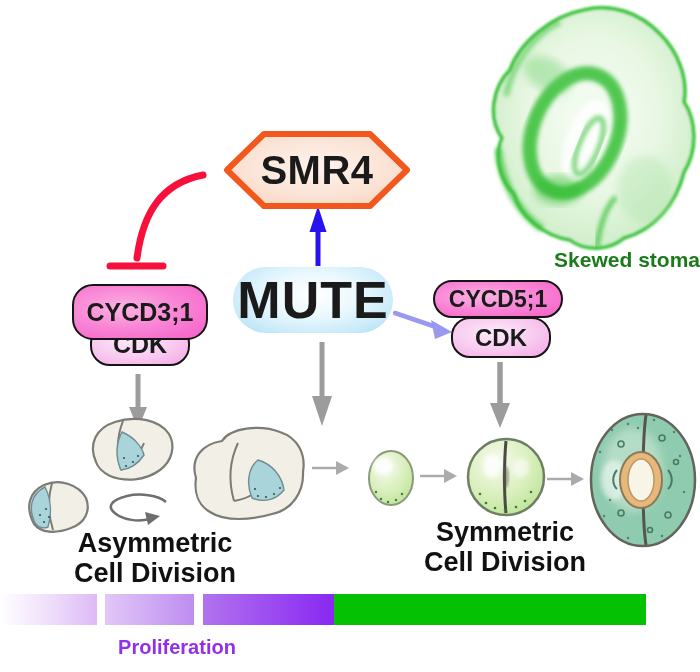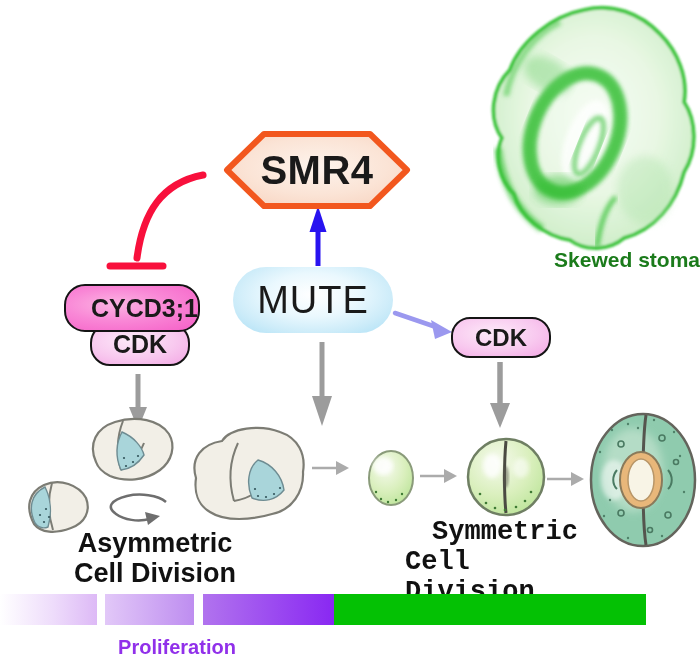--- a/index.html
+++ b/index.html
@@ -12,39 +12,39 @@
   .node,.lbl{position:absolute;z-index:2;display:flex;align-items:center;justify-content:center;}
 
   
   .hex{left:223px;top:129px;width:188px;height:82px;}
   .hex svg{position:absolute;left:0;top:0;}
   .hex .txt{position:relative;font-size:40px;font-weight:bold;color:#1a1a1a;letter-spacing:0.5px;}
 
   
   .mute{left:233px;top:267px;width:160px;height:66px;border-radius:33px;
     background:radial-gradient(ellipse at 50% 42%, #ffffff 0%, #eaf8fe 40%, #cdecf9 70%, var(--mute-fill,#abdff5) 100%);
-    font-size:38px;font-weight:normal;color:#1a1a1a;letter-spacing:1px;}
+    font-size:52px;font-weight:bold;color:#1a1a1a;letter-spacing:1px;}
 
   
   .pinkbox{border:2.5px solid #141414;font-weight:bold;color:#1a1a1a;}
-  .cycd3{left:64px;top:284px;width:136px;height:48px;border-radius:21px;font-size:25px;
-    background:radial-gradient(ellipse at 38% 42%, #fcb4e3 0%, #f987d6 45%, var(--cyclin-fill,#f55fc7) 100%);justify-content:flex-end;}
+  .cycd3{left:72px;top:284px;width:136px;height:56px;border-radius:21px;font-size:25px;
+    background:radial-gradient(ellipse at 38% 42%, #fcb4e3 0%, #f987d6 45%, var(--cyclin-fill,#f55fc7) 100%);}
   .cdkL{left:90px;top:323px;width:100px;height:43px;border-radius:20px;font-size:25px;
     background:radial-gradient(ellipse at 42% 38%, #fdeaf9 0%, var(--cdk-fill,#f8c9ef) 55%, #f3a7e4 100%);}
   .cycd5{left:433px;top:280px;width:130px;height:38px;border-radius:19px;font-size:23px;
     background:radial-gradient(ellipse at 38% 42%, #fcb4e3 0%, #f987d6 45%, var(--cyclin-fill,#f55fc7) 100%);}
   .cdkR{left:451px;top:317px;width:100px;height:41px;border-radius:19px;font-size:24px;
     background:radial-gradient(ellipse at 42% 38%, #fdeaf9 0%, var(--cdk-fill,#f8c9ef) 55%, #f3a7e4 100%);}
 
   
   .skewed{left:505px;top:248px;width:195px;justify-content:flex-end;
     font-size:21px;font-weight:bold;color:var(--skewed-stoma-green,#1b7b1b);text-align:center;}
-  .divlabel{flex-direction:column;line-height:30px;font-size:27px;font-weight:bold;color:#111;}
+  .divlabel{flex-direction:column;line-height:30px;font-size:27px;font-weight:bold;color:#111;text-align:right;}
   .asym{left:55px;top:528px;width:200px;}
-  .sym{left:405px;top:517px;width:200px;font-family:Liberation Mono, monospace;}
+  .sym{left:405px;top:517px;width:200px;}
 
   
   .bar{position:absolute;top:594px;height:31px;z-index:2;}
   .bar1{left:0;width:97px;background:linear-gradient(90deg,#ffffff 0%,#eedcfb 55%,#ddb9f6 100%);}
   .bar2{left:105px;width:89px;background:linear-gradient(90deg,#e2c8f8 0%,#be8df0 100%);}
   .bar3{left:203px;width:131px;background:linear-gradient(90deg,#b173ee 0%,#8928f2 100%);}
   .bar4{left:334px;width:312px;background:var(--green-bar,#04c104);}
 
   .phase{top:636px;font-size:20px;font-weight:bold;}
   .prolif{left:57px;width:240px;color:var(--proliferation-purple,#9130ea);}
@@ -262,20 +262,23 @@
   <div class="node pinkbox cdkL">
     <span>CDK</span>
   </div>
   <div class="node pinkbox cycd3">
     <span>CYCD3;1</span>
   </div>
 
   <div class="node pinkbox cdkR">
     <span>CDK</span>
   </div>
+  <div class="node pinkbox cycd5">
+    <span>CYCD5;1</span>
+  </div>
 
   <div class="lbl skewed">Skewed stoma</div>
 
   <div class="lbl divlabel asym">
     <span>Asymmetric</span>
     <span>Cell Division</span>
   </div>
 
   <div class="lbl divlabel sym">
     <span>Symmetric</span>

